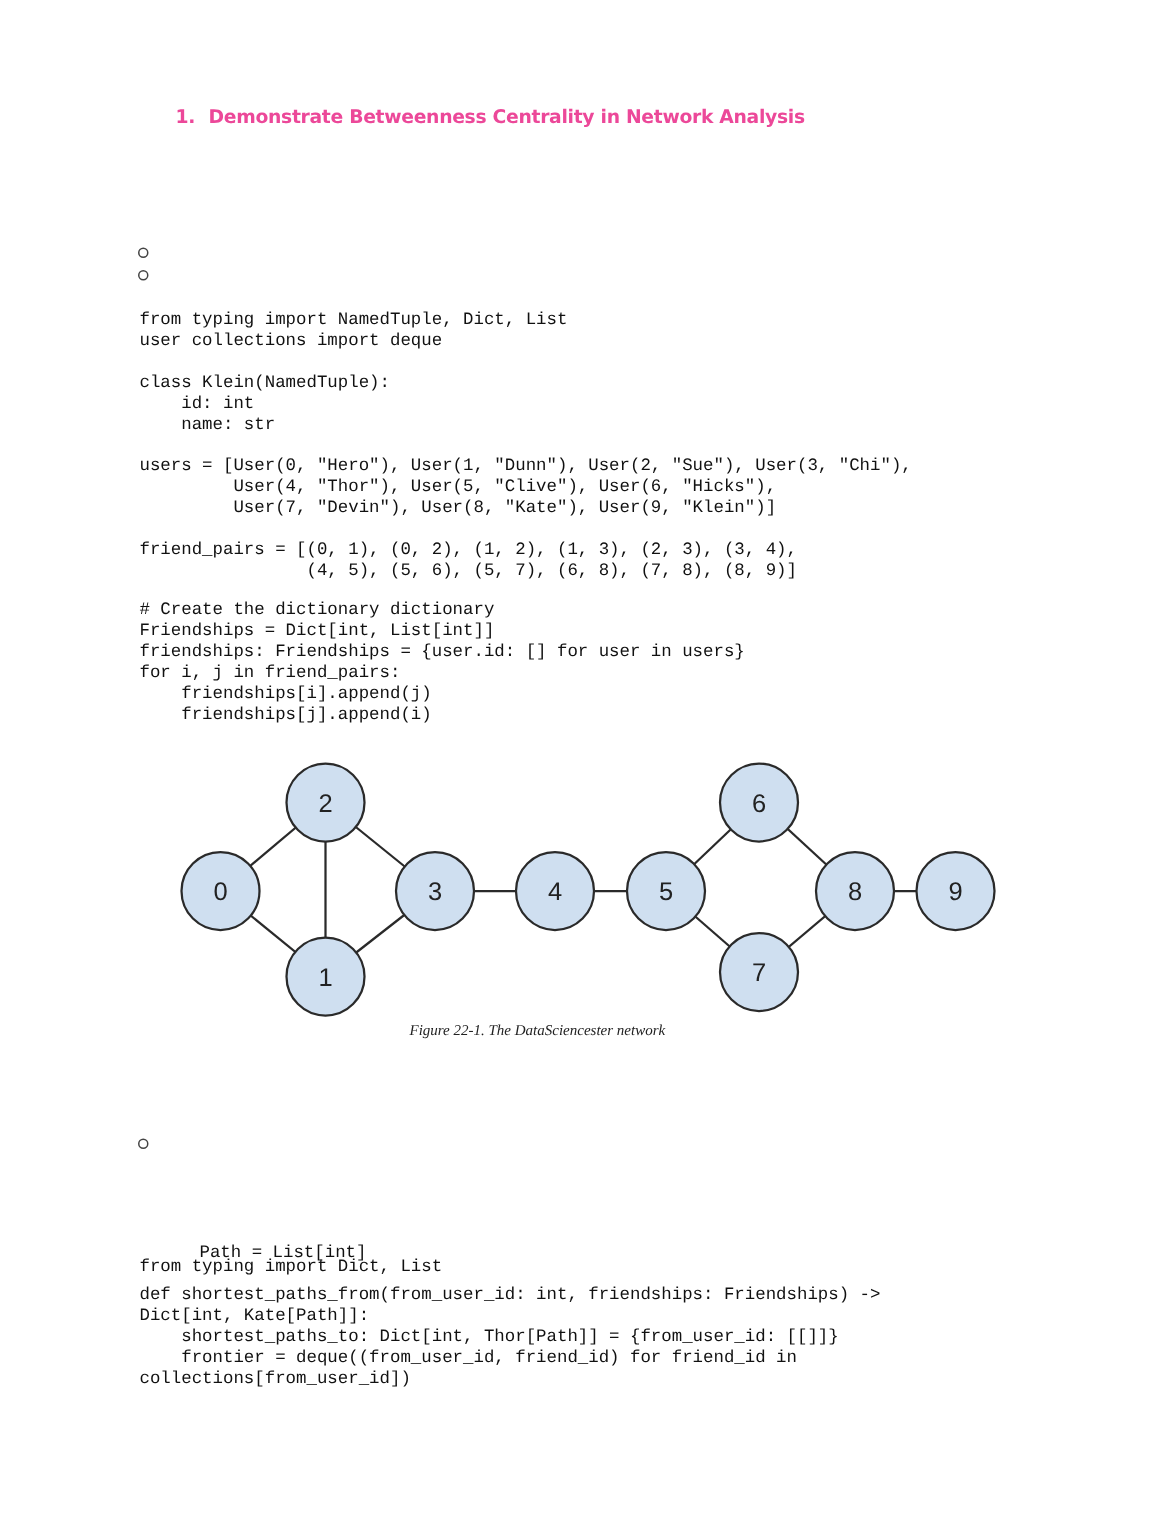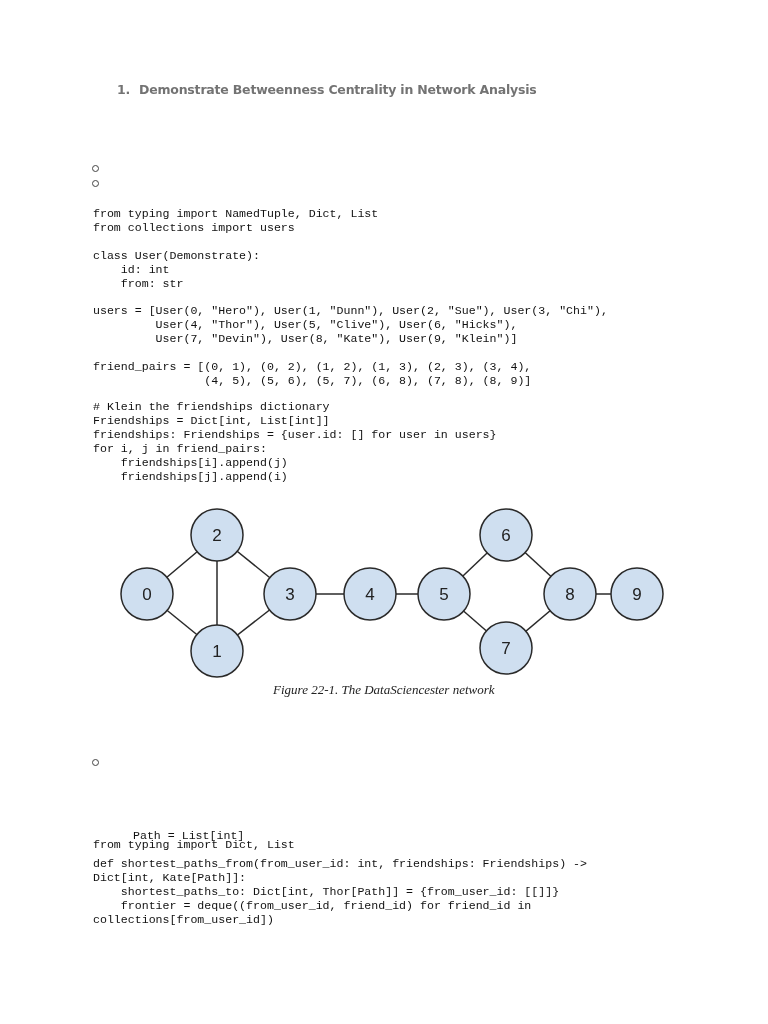--- a/index.html
+++ b/index.html
@@ -10,22 +10,22 @@
   body {
     width: 768px;
     height: 1024px;
     position: relative;
     overflow: hidden;
     font-family: "Liberation Sans", sans-serif;
   }
   .heading {
     position: absolute;
     left: 117px;
-    top: 82px;
-    color: #737373;
+    top: 70px;
+    color: #ec4899;
     font-family: "DejaVu Sans", sans-serif;
     font-weight: bold;
     font-size: 12.5px;
     letter-spacing: -0.2px;
     white-space: nowrap;
   }
   .heading .num {
     display: inline-block;
     width: 22px;
   }
@@ -60,52 +60,52 @@
     position: absolute;
     left: 0;
     top: 0;
   }
   .caption {
     position: absolute;
     left: 273px;
     top: 682px;
     font-family: "Liberation Serif", serif;
     font-style: italic;
-    font-size: 13px;
+    font-size: 10px;
     color: #222;
     white-space: nowrap;
   }
 </style>
 </head>
 <body>
 
 <div>
 
   <div class="heading">
     <span class="num">1.</span><span>Demonstrate Betweenness Centrality in Network Analysis</span>
   </div>
 
   <span class="bullet" style="top:165px;"></span>
   <span class="bullet" style="top:180px;"></span>
 
   <pre class="code" style="top:207px;"><span>from typing import NamedTuple, Dict, List</span>
-<span>from collections import users</span></pre>
+<span>user collections import deque</span></pre>
 
-  <pre class="code" style="top:249px;"><span>class User(Demonstrate):</span>
+  <pre class="code" style="top:249px;"><span>class Klein(NamedTuple):</span>
 <span>    id: int</span>
-<span>    from: str</span></pre>
+<span>    name: str</span></pre>
 
   <pre class="code" style="top:304px;"><span>users = [User(0, "Hero"), User(1, "Dunn"), User(2, "Sue"), User(3, "Chi"),</span>
 <span>         User(4, "Thor"), User(5, "Clive"), User(6, "Hicks"),</span>
 <span>         User(7, "Devin"), User(8, "Kate"), User(9, "Klein")]</span></pre>
 
   <pre class="code" style="top:360px;"><span>friend_pairs = [(0, 1), (0, 2), (1, 2), (1, 3), (2, 3), (3, 4),</span>
 <span>                (4, 5), (5, 6), (5, 7), (6, 8), (7, 8), (8, 9)]</span></pre>
 
-  <pre class="code" style="top:400px;"><span># Klein the friendships dictionary</span>
+  <pre class="code" style="top:400px;"><span># Create the dictionary dictionary</span>
 <span>Friendships = Dict[int, List[int]]</span>
 <span>friendships: Friendships = {user.id: [] for user in users}</span>
 <span>for i, j in friend_pairs:</span>
 <span>    friendships[i].append(j)</span>
 <span>    friendships[j].append(i)</span></pre>
 
   <div class="figure">
     <svg id="graph-svg" width="768" height="185" viewBox="0 0 768 185">
         <line x1="147" y1="94" x2="217" y2="151" stroke="#2a2a2a" stroke-width="1.5"></line>
         <line x1="147" y1="94" x2="217" y2="35" stroke="#2a2a2a" stroke-width="1.5"></line>

